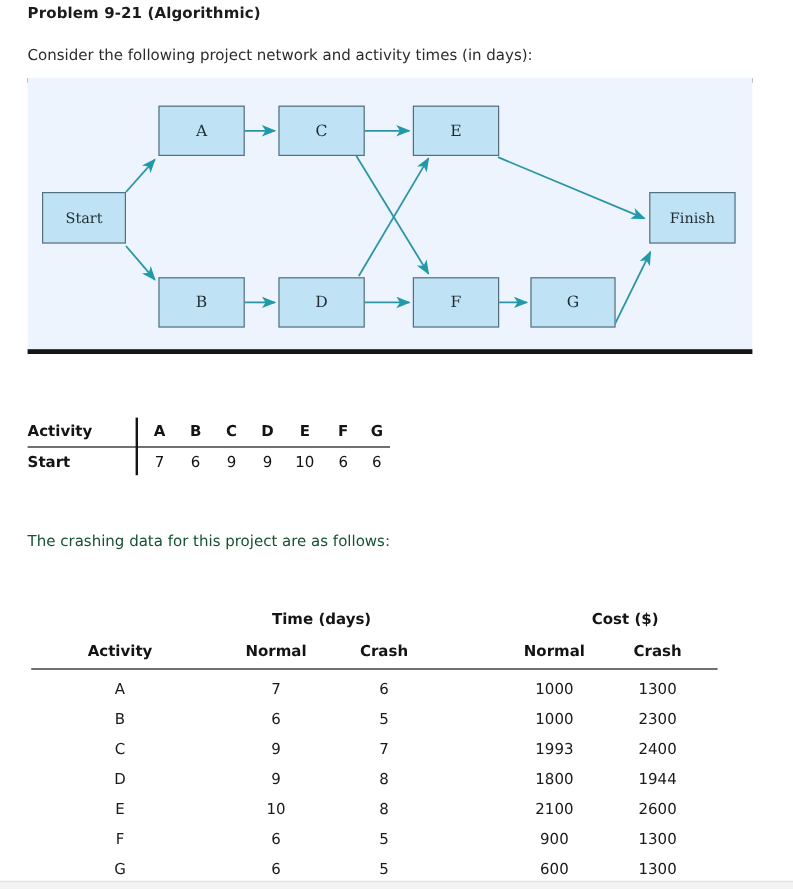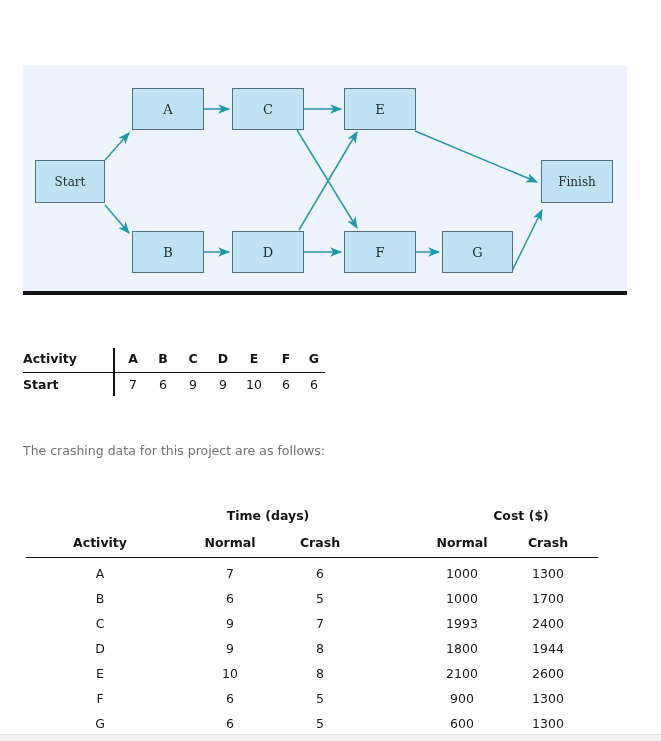--- a/index.html
+++ b/index.html
@@ -38,21 +38,21 @@
     left: 23px;
     top: 38px;
     font-size: 12.5px;
     color: #2b2b2b;
   }
   .crash-intro-text {
     position: absolute;
     left: 23px;
     top: 443px;
     font-size: 12.5px;
-    color: #737373;
+    color: #14532d;
   }
 
   
   .figure-panel {
     position: absolute;
     left: 23px;
     top: 65px;
     width: 604px;
     height: 230px;
     background: #eef4fd;
@@ -179,20 +179,22 @@
     background: #f2f2f2;
     border-top: 1px solid #e2e2e2;
     box-sizing: border-box;
   }
 </style>
 </head>
 <body>
 
 <div class="page">
 
+  <div class="problem-title">Problem 9-21 (Algorithmic)</div>
+  <div class="intro-text">Consider the following project network and activity times (in days):</div>
 
   <div class="figure-rule-top"></div>
   <div class="figure-panel">
 
     <svg class="netsvg" width="604" height="230" viewBox="0 0 604 230">
       <defs>
         <marker id="ah" markerWidth="9" markerHeight="9" refX="7.2" refY="3.2" orient="auto" markerUnits="strokeWidth">
           <path d="M0,0 L8,3.2 L0,6.4 L2.1,3.2 z" fill="#1f9aa8"></path>
         </marker>
       </defs>
@@ -277,21 +279,21 @@
     <div class="ct-cell" style="left:17px;  width:120px; top:58px;">A</div>
     <div class="ct-cell" style="left:152px; width:110px; top:58px;">7</div>
     <div class="ct-cell" style="left:242px; width:110px; top:58px;">6</div>
     <div class="ct-cell" style="left:384px; width:110px; top:58px;">1000</div>
     <div class="ct-cell" style="left:470px; width:110px; top:58px;">1300</div>
 
     <div class="ct-cell" style="left:17px;  width:120px; top:83px;">B</div>
     <div class="ct-cell" style="left:152px; width:110px; top:83px;">6</div>
     <div class="ct-cell" style="left:242px; width:110px; top:83px;">5</div>
     <div class="ct-cell" style="left:384px; width:110px; top:83px;">1000</div>
-    <div class="ct-cell" style="left:470px; width:110px; top:83px;">1700</div>
+    <div class="ct-cell" style="left:470px; width:110px; top:83px;">2300</div>
 
     <div class="ct-cell" style="left:17px;  width:120px; top:108px;">C</div>
     <div class="ct-cell" style="left:152px; width:110px; top:108px;">9</div>
     <div class="ct-cell" style="left:242px; width:110px; top:108px;">7</div>
     <div class="ct-cell" style="left:384px; width:110px; top:108px;">1993</div>
     <div class="ct-cell" style="left:470px; width:110px; top:108px;">2400</div>
 
     <div class="ct-cell" style="left:17px;  width:120px; top:133px;">D</div>
     <div class="ct-cell" style="left:152px; width:110px; top:133px;">9</div>
     <div class="ct-cell" style="left:242px; width:110px; top:133px;">8</div>

